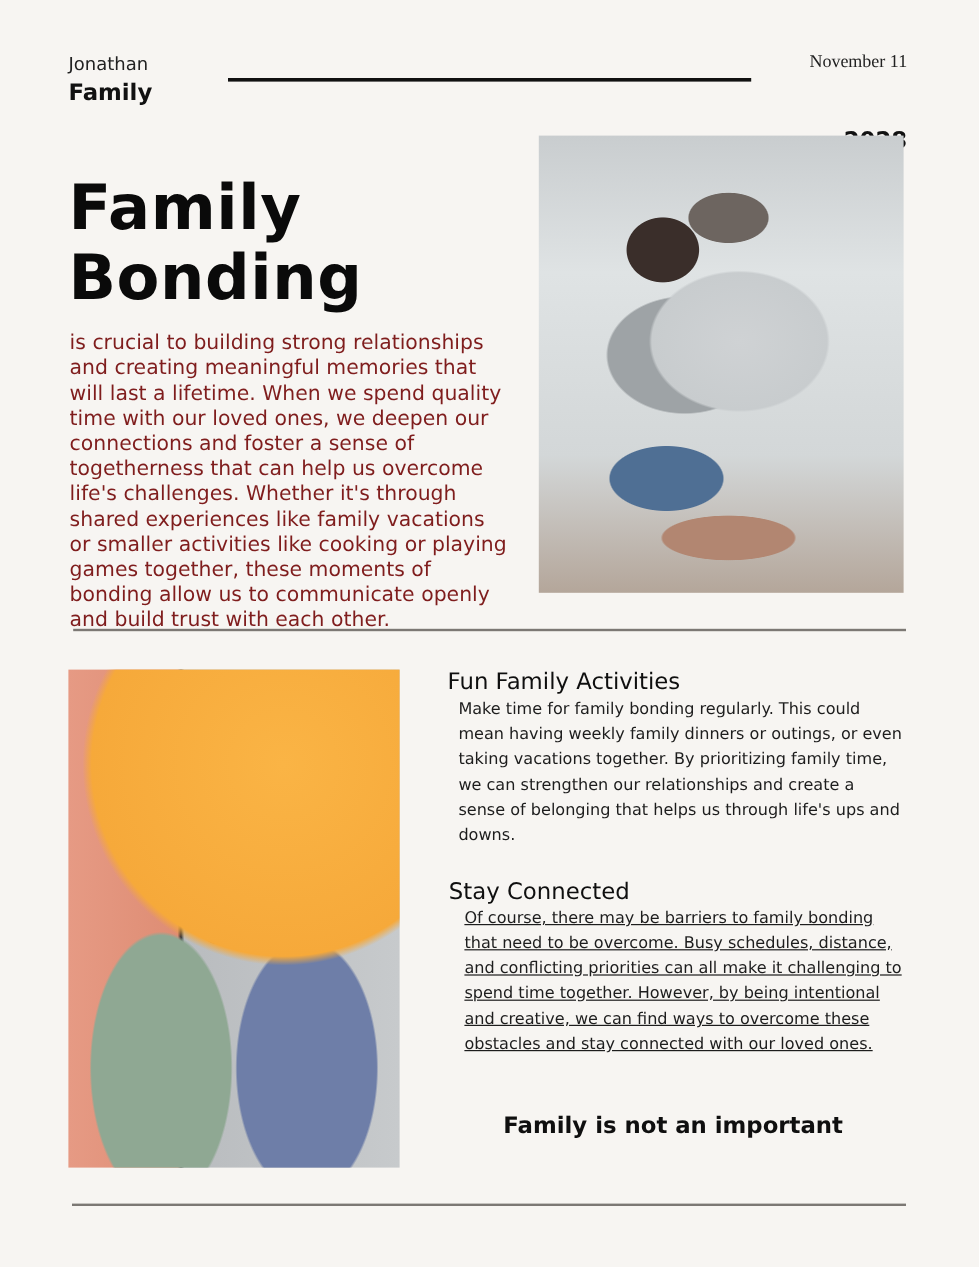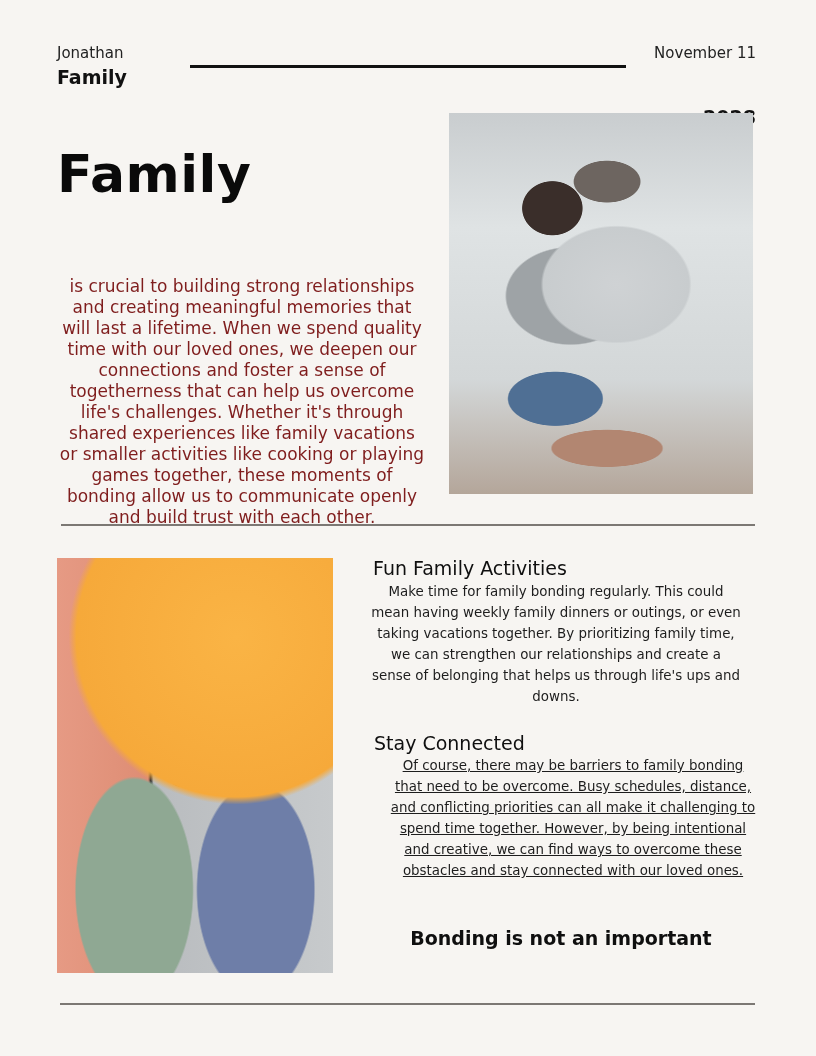--- a/index.html
+++ b/index.html
@@ -1,24 +1,24 @@
 <!DOCTYPE html>
 <html><head>
 <meta charset="utf-8">
 <style>
   html, body { margin: 0; padding: 0; }
   body {
     width: 816px; height: 1056px; position: relative; overflow: hidden;
     background: #f7f5f2; color: #111;
     font-family: "DejaVu Sans", "Liberation Sans", sans-serif;
   }
-  .abs { position: absolute; text-align: center; }
+  .abs { position: absolute; }
   .hdr-name-1 { left: 57px; top: 44px; font-size: 15px; color: #222; }
   .hdr-name-2 { left: 57px; top: 66px; font-size: 19px; font-weight: bold; color: #111; }
-  .hdr-date-1 { right: 60px; top: 44px; font-size: 15px; color: #222; text-align: right; }
+  .hdr-date-1 { right: 60px; top: 44px; font-size: 15px; color: #222; text-align: right; font-family: Liberation Serif, serif; }
   .hdr-date-2 { right: 60px; top: 66px; font-size: 19px; font-weight: bold; color: #111; text-align: right; margin-top: 40px; }
   .hdr-rule { left: 190px; top: 65px; width: 436px; height: 3px; background: #111; }
 
   .title { left: 57px; top: 145px; font-size: 52px; font-weight: bold; line-height: 58px; color: #0a0a0a; letter-spacing: 0.5px; }
   .intro { left: 58px; top: 276px; width: 368px; font-size: 17px; line-height: 21px; color: #7f1d1d; }
 
   .photo { overflow: hidden; }
   .photo1 { left: 449px; top: 113px; width: 304px; height: 381px;
     background:
       radial-gradient(ellipse 18% 9% at 52% 18%, #6d6560 0%, #6d6560 60%, transparent 62%),
@@ -41,48 +41,49 @@
       linear-gradient(90deg, #e69a84 0%, #de8d74 33%, #2a2a2a 34%, #b9bcbf 35%, #c7cacc 100%);
   }
 
   .rule-mid { left: 61px; top: 524px; width: 694px; height: 2px; background: #7c7874; }
   .rule-bot { left: 60px; top: 1003px; width: 695px; height: 2px; background: #7c7874; }
 
   .h2 { font-size: 19px; font-weight: normal; color: #0f0f0f; }
   .h2-a { left: 373px; top: 557px; }
   .h2-b { left: 374px; top: 732px; }
   .para { width: 372px; font-size: 13.4px; line-height: 21px; color: #1d1d1d; }
-  .para-a { left: 370px; top: 581px; }
+  .para-a { left: 382px; top: 581px; }
   .para-b { left: 387px; top: 755px; text-decoration: underline; }
 
   .quote { left: 400px; top: 927px; width: 322px; text-align: center; font-size: 19px; font-weight: bold; line-height: 22px; color: #0f0f0f; }
 </style>
 </head>
 <body>
 
 <div class="abs hdr-name-1">Jonathan</div>
 <div class="abs hdr-name-2">Family</div>
 <div class="abs hdr-rule"></div>
 <div class="abs hdr-date-1">November 11</div>
 <div class="abs hdr-date-2">2028</div>
 
 <div class="abs title">
   <div>Family</div>
+  <div>Bonding</div>
 </div>
 <div class="abs intro">is crucial to building strong relationships and creating meaningful memories that will last a lifetime. When we spend quality time with our loved ones, we deepen our connections and foster a sense of togetherness that can help us overcome life's challenges. Whether it's through shared experiences like family vacations or smaller activities like cooking or playing games together, these moments of bonding allow us to communicate openly and build trust with each other.</div>
 
 <div class="abs photo photo1" role="img" aria-label="Father hugging daughter indoors"></div>
 
 <div class="abs rule-mid"></div>
 
 <div class="abs photo photo2" role="img" aria-label="Family with child on shoulders holding an orange balloon"></div>
 
 <div class="abs h2 h2-a">Fun Family Activities</div>
 <div class="abs para para-a">Make time for family bonding regularly. This could mean having weekly family dinners or outings, or even taking vacations together. By prioritizing family time, we can strengthen our relationships and create a sense of belonging that helps us through life's ups and downs.</div>
 
 <div class="abs h2 h2-b">Stay Connected</div>
 <div class="abs para para-b">Of course, there may be barriers to family bonding that need to be overcome. Busy schedules, distance, and conflicting priorities can all make it challenging to spend time together. However, by being intentional and creative, we can find ways to overcome these obstacles and stay connected with our loved ones.</div>
 
 <div class="abs quote">
-  <div>Bonding is not an important</div>
+  <div>Family is not an important</div>
 </div>
 
 <div class="abs rule-bot"></div>
 
 </body></html>

